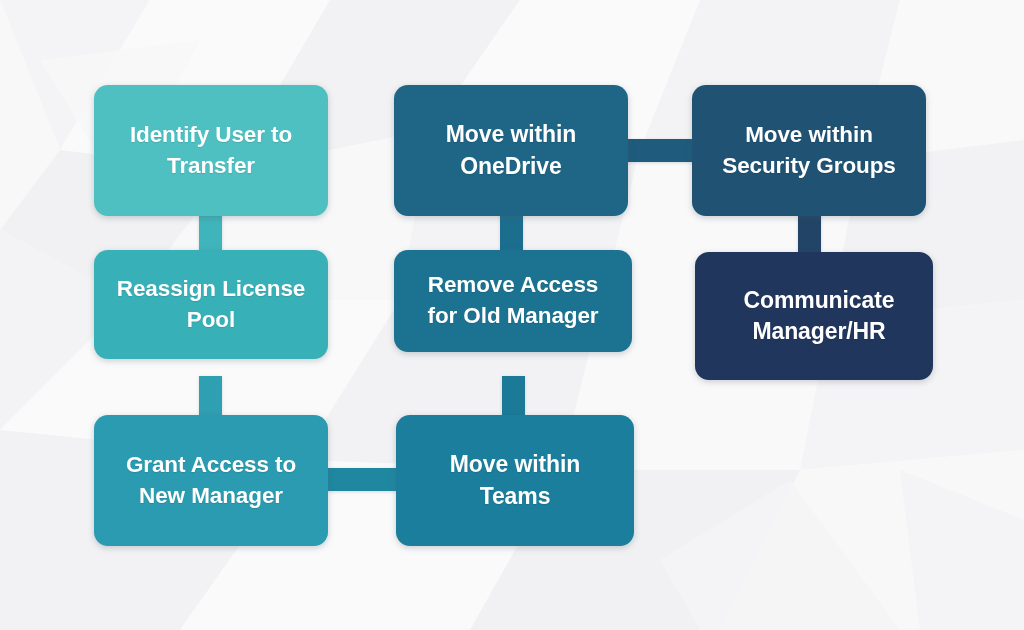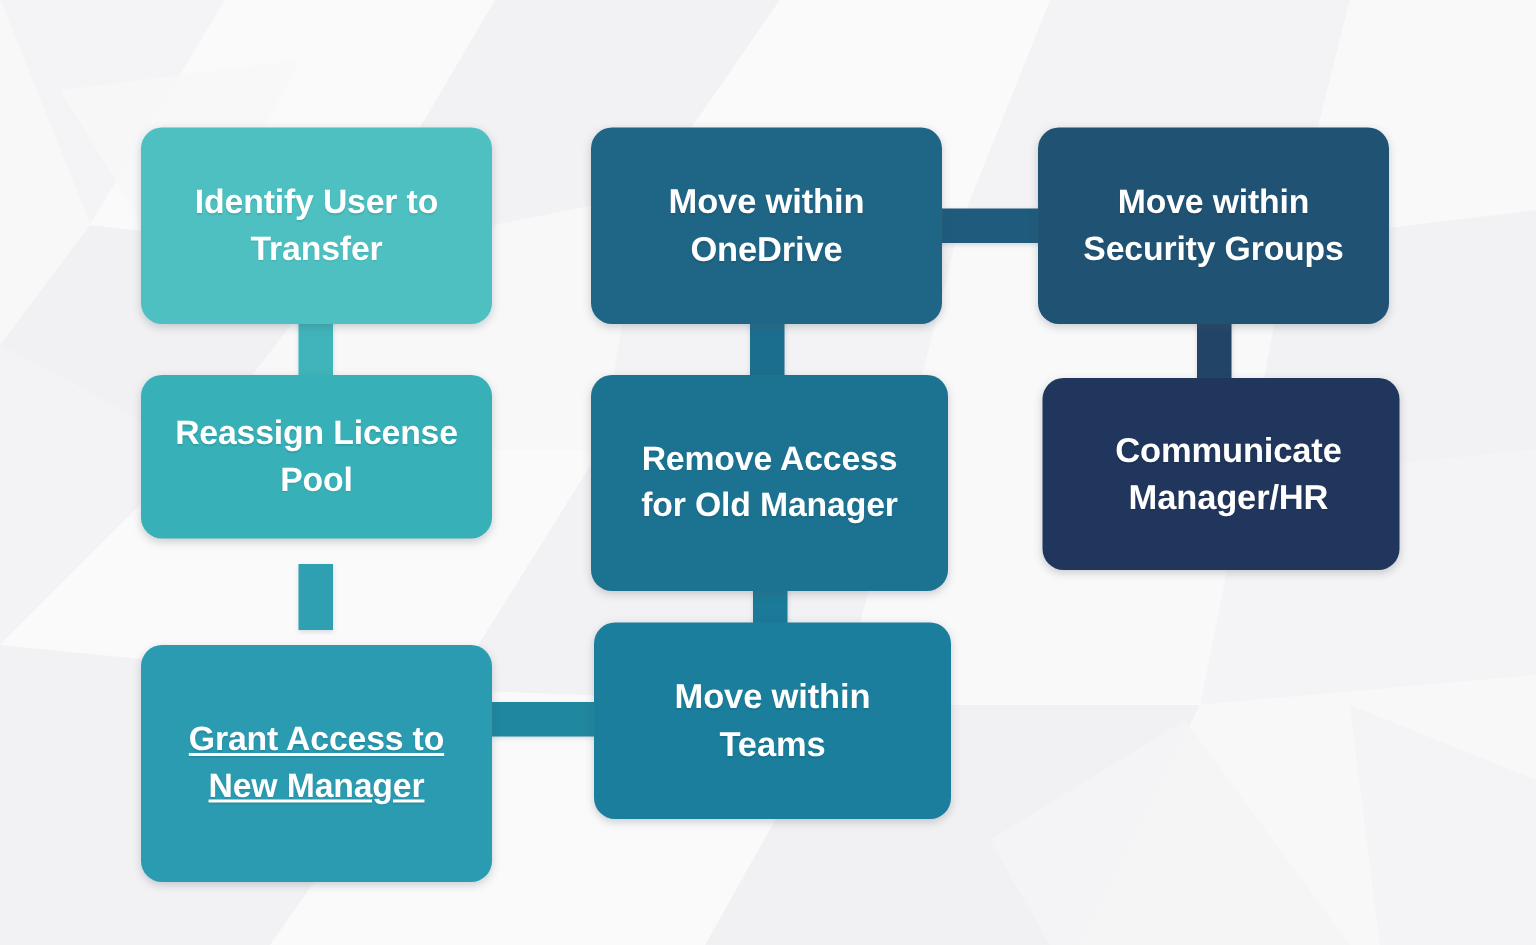--- a/index.html
+++ b/index.html
@@ -117,31 +117,31 @@
   <div class="node" style="left: 94px; top: 85px; width: 234px; height: 131px; background: rgb(78, 192, 193);">
     <span class="node-label small">Identify User to
 Transfer</span>
   </div>
 
   <div class="node" style="left: 94px; top: 250px; width: 234px; height: 109px; background: rgb(56, 176, 184);">
     <span class="node-label small">Reassign License
 Pool</span>
   </div>
 
-  <div class="node" style="left: 94px; top: 430px; width: 234px; height: 158px; background: rgb(42, 155, 176); text-decoration: underline;">
+  <div class="node" style="left: 94px; top: 415px; width: 234px; height: 131px; background: rgb(42, 155, 176);">
     <span class="node-label small">Grant Access to
 New Manager</span>
   </div>
 
   <div class="node" style="left: 394px; top: 85px; width: 234px; height: 131px; background: rgb(31, 101, 133);">
     <span class="node-label">Move within
 OneDrive</span>
   </div>
 
-  <div class="node" style="left: 394px; top: 250px; width: 238px; height: 144px; background: rgb(28, 115, 145);">
+  <div class="node" style="left: 394px; top: 250px; width: 238px; height: 102px; background: rgb(28, 115, 145);">
     <span class="node-label small">Remove Access
 for Old Manager</span>
   </div>
 
   <div class="node" style="left: 396px; top: 415px; width: 238px; height: 131px; background: rgb(26, 126, 156);">
     <span class="node-label">Move within
 Teams</span>
   </div>
 
   <div class="node" style="left: 692px; top: 85px; width: 234px; height: 131px; background: rgb(32, 82, 115);">

